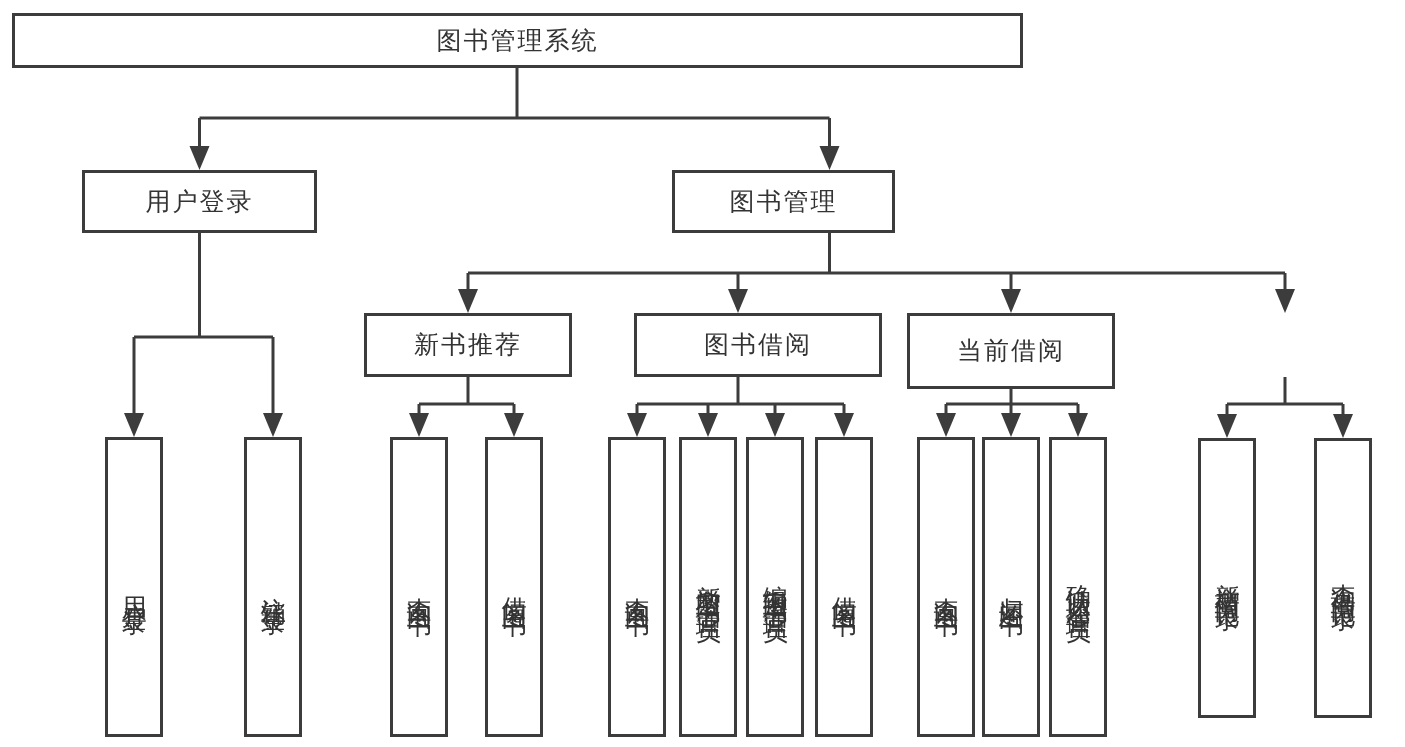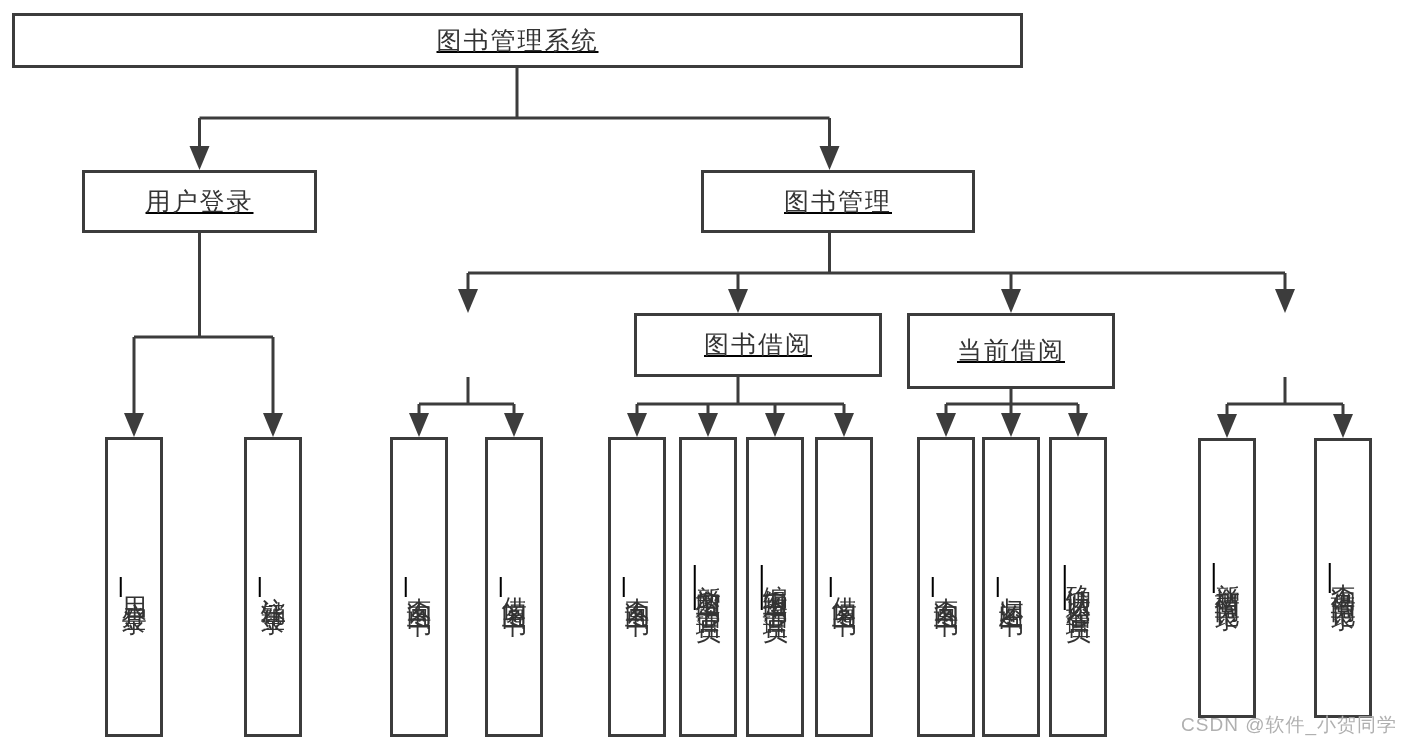--- a/index.html
+++ b/index.html
@@ -15,21 +15,20 @@
   .edges path { stroke: #3c3c3c; stroke-width: 3; fill: none; }
   .edges polygon { fill: #3c3c3c; stroke: none; }
   .box {
     position: absolute;
     box-sizing: border-box;
     background: #ffffff;
     border: 3px solid #3c3c3c;
     display: flex;
     align-items: center;
     justify-content: center;
-    text-decoration: underline;
   }
   .box .label {
     color: #333333;
     font-size: 25px;
     letter-spacing: 2px;
     white-space: nowrap;
     line-height: 1.1;
   }
   .box.v .label {
     writing-mode: vertical-rl;
@@ -103,24 +102,27 @@
     </g>
   </svg>
 
   <div class="box" style="left:12px; top:13px; width:1011px; height:55px">
     <span class="label">图书管理系统</span>
   </div>
 
   <div class="box" style="left:82px; top:170px; width:235px; height:63px">
     <span class="label">用户登录</span>
   </div>
-  <div class="box" style="left:701px; top:170px; width:274px; height:63px">
+  <div class="box" style="left:672px; top:170px; width:223px; height:63px">
     <span class="label">图书管理</span>
   </div>
 
+  <div class="box" style="left:364px; top:313px; width:208px; height:64px">
+    <span class="label">新书推荐</span>
+  </div>
   <div class="box" style="left:634px; top:313px; width:248px; height:64px">
     <span class="label">图书借阅</span>
   </div>
   <div class="box" style="left:907px; top:313px; width:208px; height:76px">
     <span class="label">当前借阅</span>
   </div>
 
   <div class="box v" style="left:105px; top:437px; width:58px; height:300px">
     <span class="label">用户登录</span>
   </div>
@@ -158,15 +160,14 @@
     <span class="label">确认归还（管理员）</span>
   </div>
 
   <div class="box v" style="left:1198px; top:438px; width:58px; height:280px">
     <span class="label">新增借阅记录</span>
   </div>
   <div class="box v" style="left:1314px; top:438px; width:58px; height:280px">
     <span class="label">查询借阅记录</span>
   </div>
 
-  <div class="watermark">CSDN @软件_小贺同学</div>
 
 </div>
 
 </body></html>

